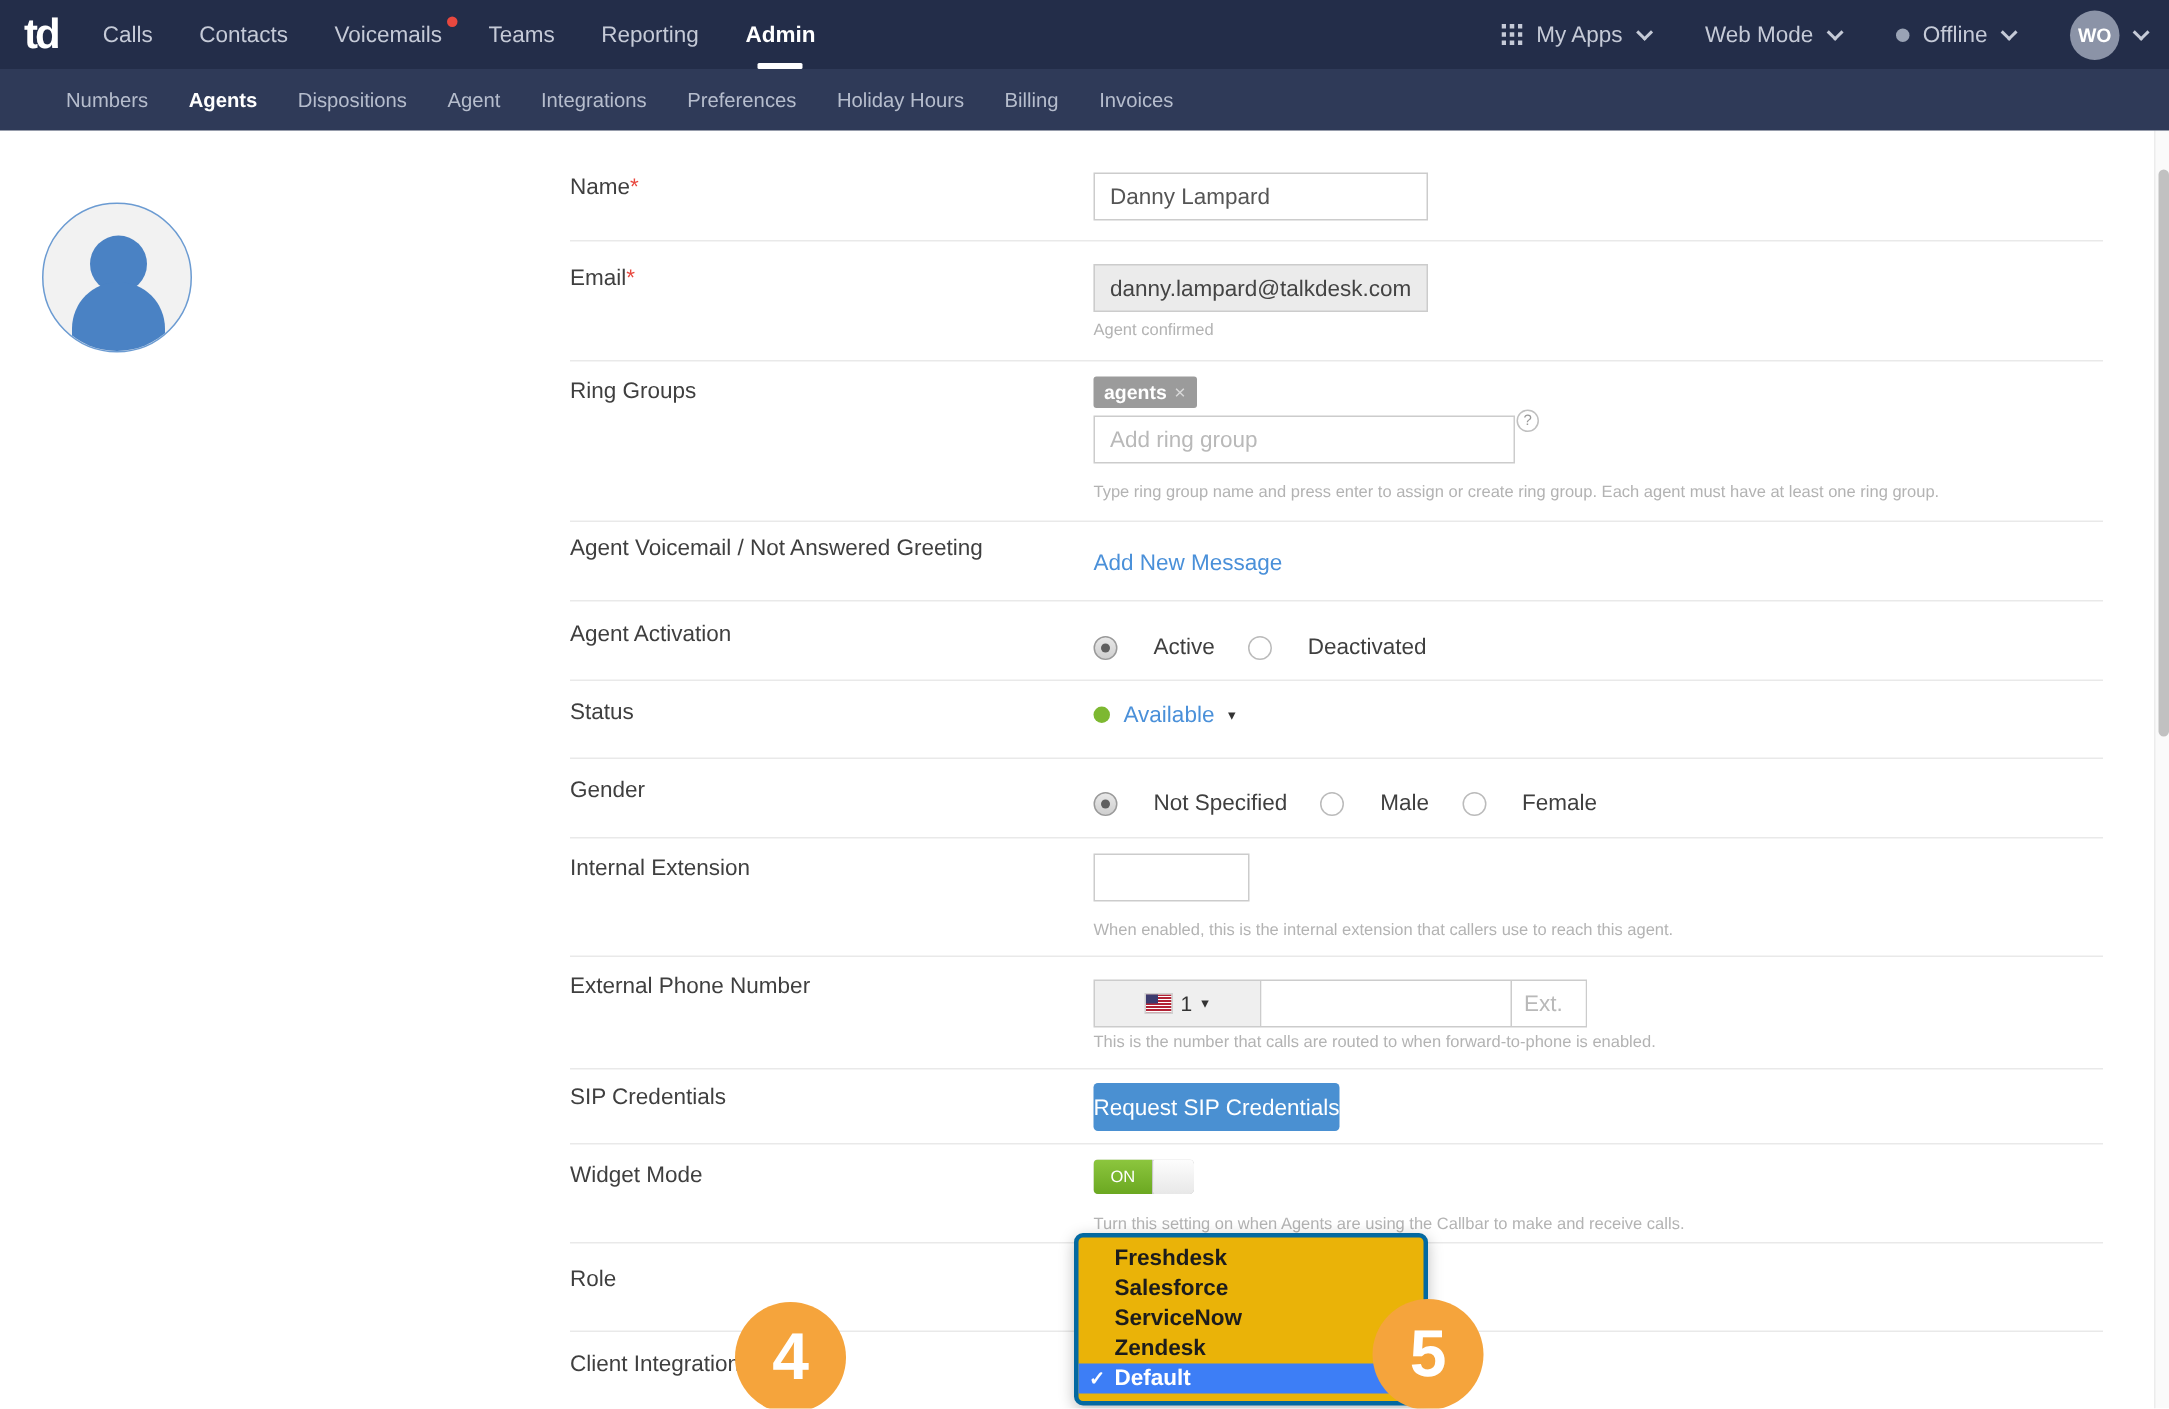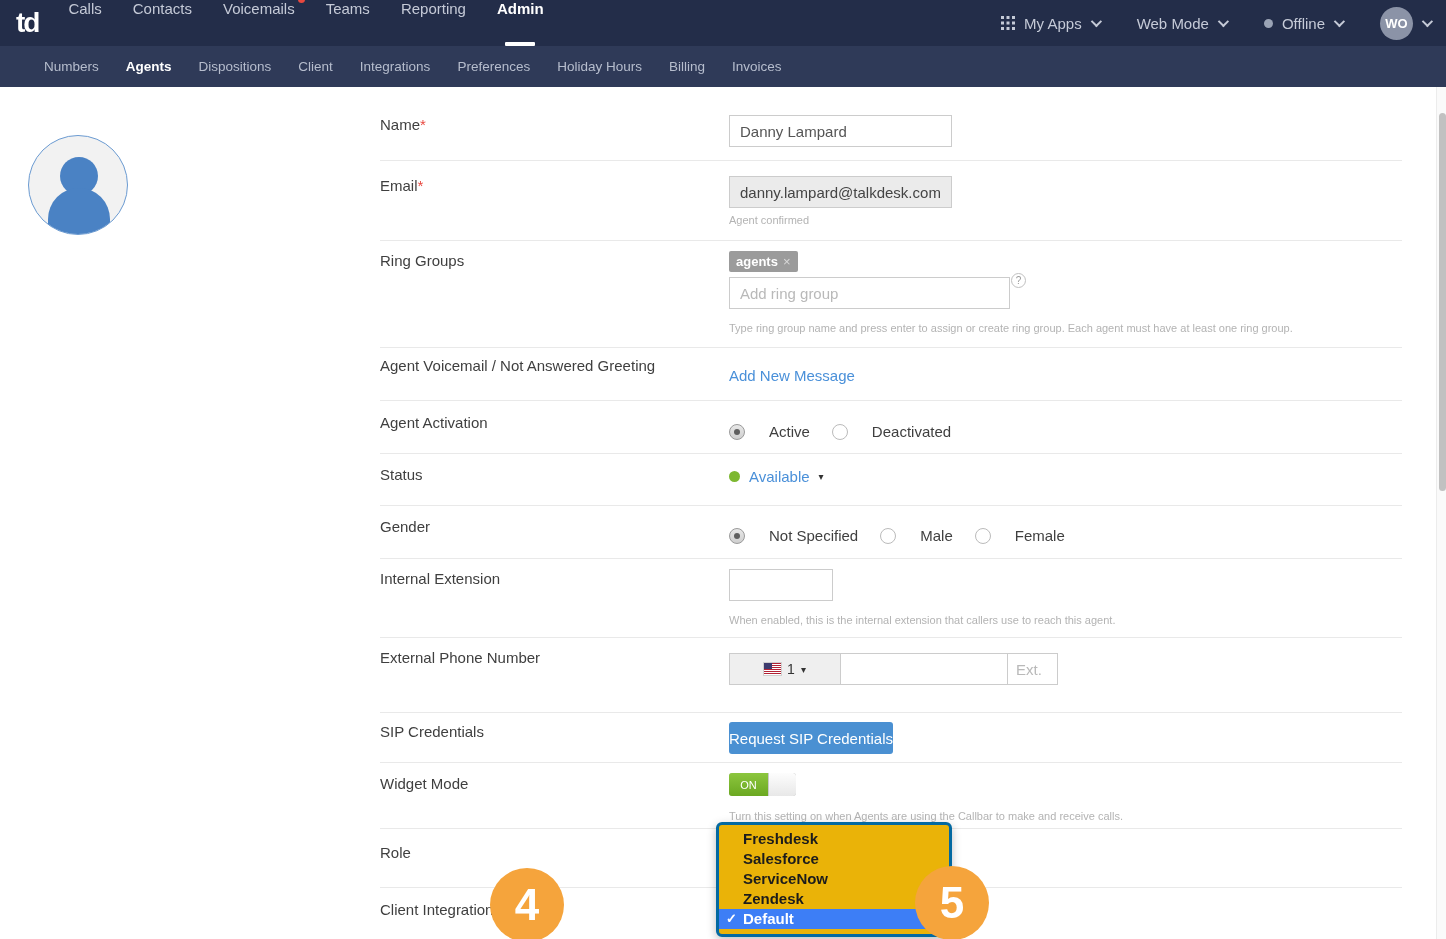--- a/index.html
+++ b/index.html
@@ -7,21 +7,21 @@
               font-family:"Liberation Sans", sans-serif; }
   .page { position:relative; width:1446px; height:939px; background:#fff; }
 
   
   .topnav { position:absolute; left:0; top:0; width:1446px; height:46px;
             background:#232d49; display:flex; align-items:center; z-index:40; }
   .logo { margin-left:16px; color:#fff; font-size:28px; font-weight:bold;
           letter-spacing:-2px; line-height:46px; }
   .nav-list { list-style:none; display:flex; gap:31px; margin-left:30px; height:46px; }
   .nav-item { position:relative; color:#c5cad7; font-size:15px; display:flex;
-              align-items:flex-start; height:46px; cursor:pointer; }
+              align-items:center; height:46px; cursor:pointer; }
   .nav-item.active .nav-label { color:#fff; font-weight:bold; }
   .nav-item.active::after { content:""; position:absolute; left:50%;
         transform:translateX(-50%); bottom:0; width:30px; height:4px;
         background:#fff; border-radius:1px; }
   .nav-item.dot .nav-label::after { content:""; position:absolute; margin-left:3px;
         margin-top:-4px; width:7px; height:7px; border-radius:50%; background:#e8483f;
         display:inline-block; }
   .nav-label { position:relative; }
 
   .topnav-right { margin-left:auto; display:flex; align-items:center; gap:38px;
@@ -218,21 +218,21 @@
 
       <span class="subnav-item active">
         <span>Agents</span>
       </span>
 
       <span class="subnav-item">
         <span>Dispositions</span>
       </span>
 
       <span class="subnav-item">
-        <span>Client</span>
+        <span>Agent</span>
       </span>
 
       <span class="subnav-item">
         <span>Integrations</span>
       </span>
 
       <span class="subnav-item">
         <span>Preferences</span>
       </span>
 
@@ -337,20 +337,21 @@
   <div class="flabel" style="top:649px">External Phone Number</div>
   <div class="phone-group">
     <div class="pg-flagcell">
       <span class="flag"></span>
       <span class="pg-code">1</span>
       <span class="caret">▾</span>
     </div>
     <input class="pg-num" value="" style="">
     <input class="pg-ext" placeholder="Ext." style="">
   </div>
+  <div class="hint" style="left:729px; top:689px;">This is the number that calls are routed to when forward-to-phone is enabled.</div>
 
   <div class="flabel" style="top:723px">SIP Credentials</div>
   <button class="btn-blue">Request SIP Credentials</button>
 
   <div class="flabel" style="top:775px">Widget Mode</div>
   <div class="toggle">
     <span class="toggle-on">ON</span>
     <span class="toggle-knob"></span>
   </div>
   <div class="hint" style="left:729px; top:810px;">Turn this setting on when Agents are using the Callbar to make and receive calls.</div>

